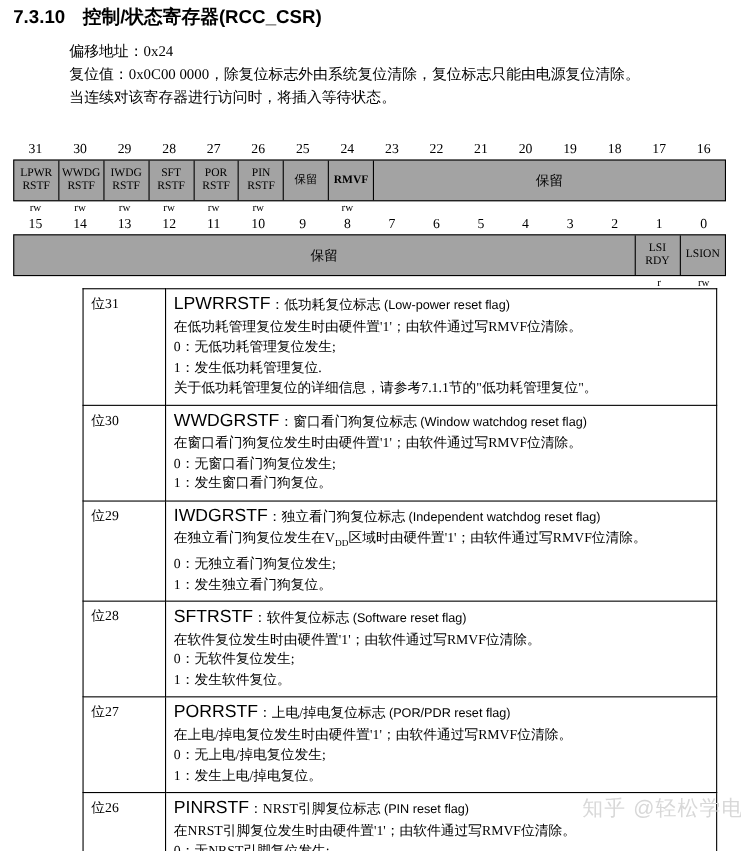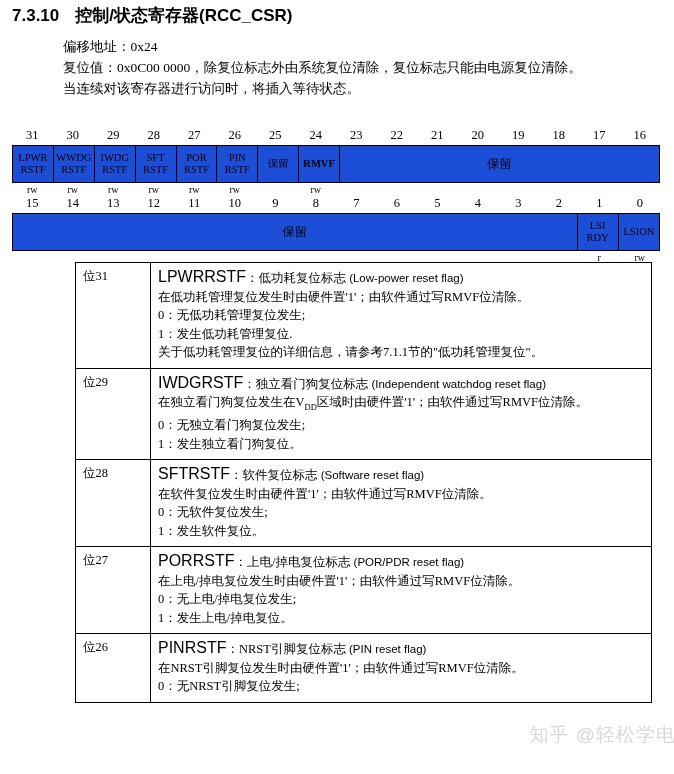--- a/index.html
+++ b/index.html
@@ -34,21 +34,21 @@
     position:absolute; left:12px; width:648px; height:17px;
     display:flex;
   }
   .bitnums > div {
     flex:1 1 0; text-align:center;
     font-family:"Liberation Serif", serif; font-size:12.5px;
   }
   .bitrow {
     position:absolute; left:12px; width:648px; height:38px;
     display:flex; border:1.6px solid #000; box-sizing:border-box;
-    background:#1d4ed8;
+    background:#a3a3a3;
   }
   .cell {
     display:flex; align-items:center; justify-content:center;
     text-align:center; box-sizing:border-box;
     border-right:1.1px solid #000;
     font-family:"Liberation Serif", serif;
     font-size:10.5px; line-height:12.5px;
   }
   .cell:last-child { border-right:none; }
   .cell.wide { font-size:12.5px; }
@@ -208,20 +208,29 @@
           <td class="bitcol">位31</td>
           <td class="body">
             <div class="l"><b>LPWRRSTF</b><span>：低功耗复位标志 </span><span class="en">(Low-power reset flag)</span></div>
             <div class="l"><span>在低功耗管理复位发生时由硬件置'1'；由软件通过写RMVF位清除。</span></div>
             <div class="l"><span>0：无低功耗管理复位发生;</span></div>
             <div class="l"><span>1：发生低功耗管理复位.</span></div>
             <div class="l"><span>关于低功耗管理复位的详细信息，请参考7.1.1节的"低功耗管理复位"。</span></div>
           </td>
         </tr>
         <tr>
+          <td class="bitcol">位30</td>
+          <td class="body">
+            <div class="l"><b>WWDGRSTF</b><span>：窗口看门狗复位标志 </span><span class="en">(Window watchdog reset flag)</span></div>
+            <div class="l"><span>在窗口看门狗复位发生时由硬件置'1'；由软件通过写RMVF位清除。</span></div>
+            <div class="l"><span>0：无窗口看门狗复位发生;</span></div>
+            <div class="l"><span>1：发生窗口看门狗复位。</span></div>
+          </td>
+        </tr>
+        <tr>
           <td class="bitcol">位29</td>
           <td class="body">
             <div class="l"><b>IWDGRSTF</b><span>：独立看门狗复位标志 </span><span class="en">(Independent watchdog reset flag)</span></div>
             <div class="l"><span>在独立看门狗复位发生在V</span><span class="sub">DD</span><span>区域时由硬件置'1'；由软件通过写RMVF位清除。</span></div>
             <div class="l"><span>0：无独立看门狗复位发生;</span></div>
             <div class="l"><span>1：发生独立看门狗复位。</span></div>
           </td>
         </tr>
         <tr>
           <td class="bitcol">位28</td>

